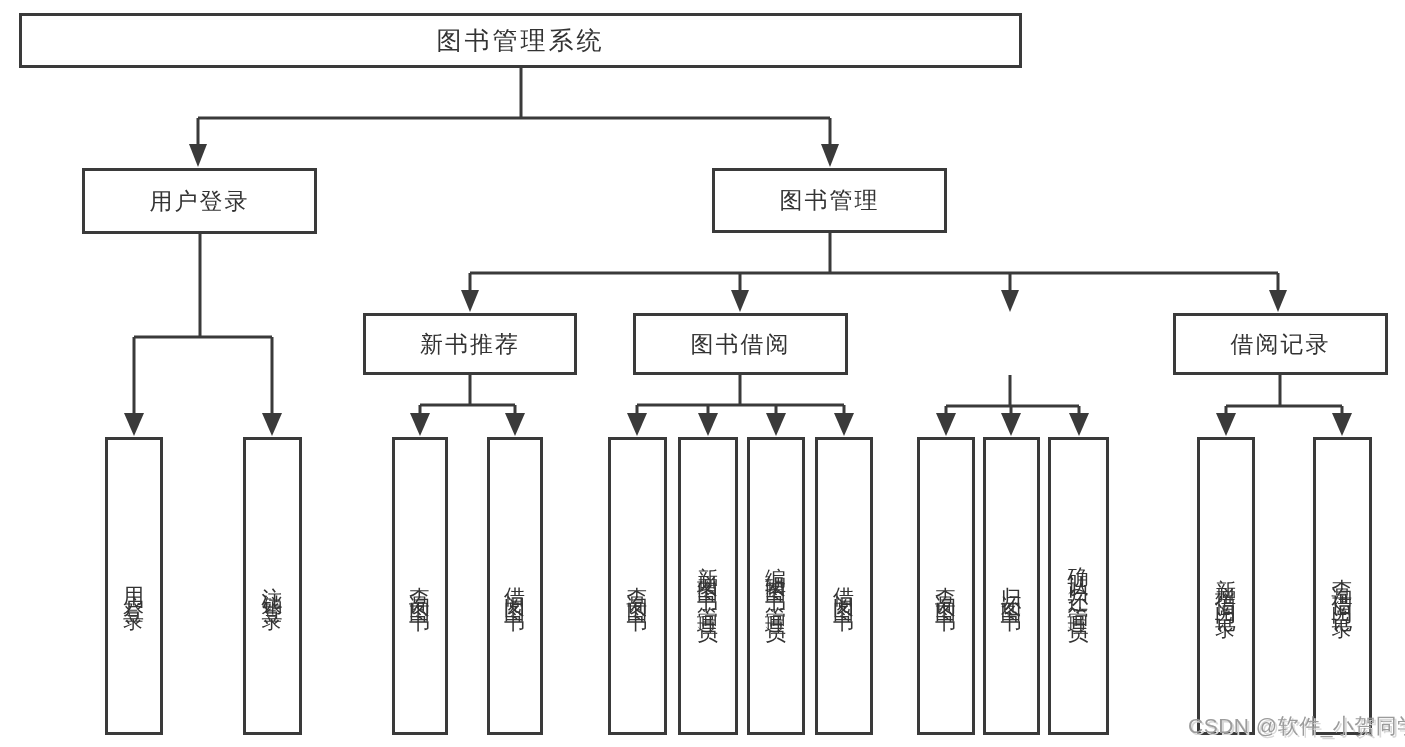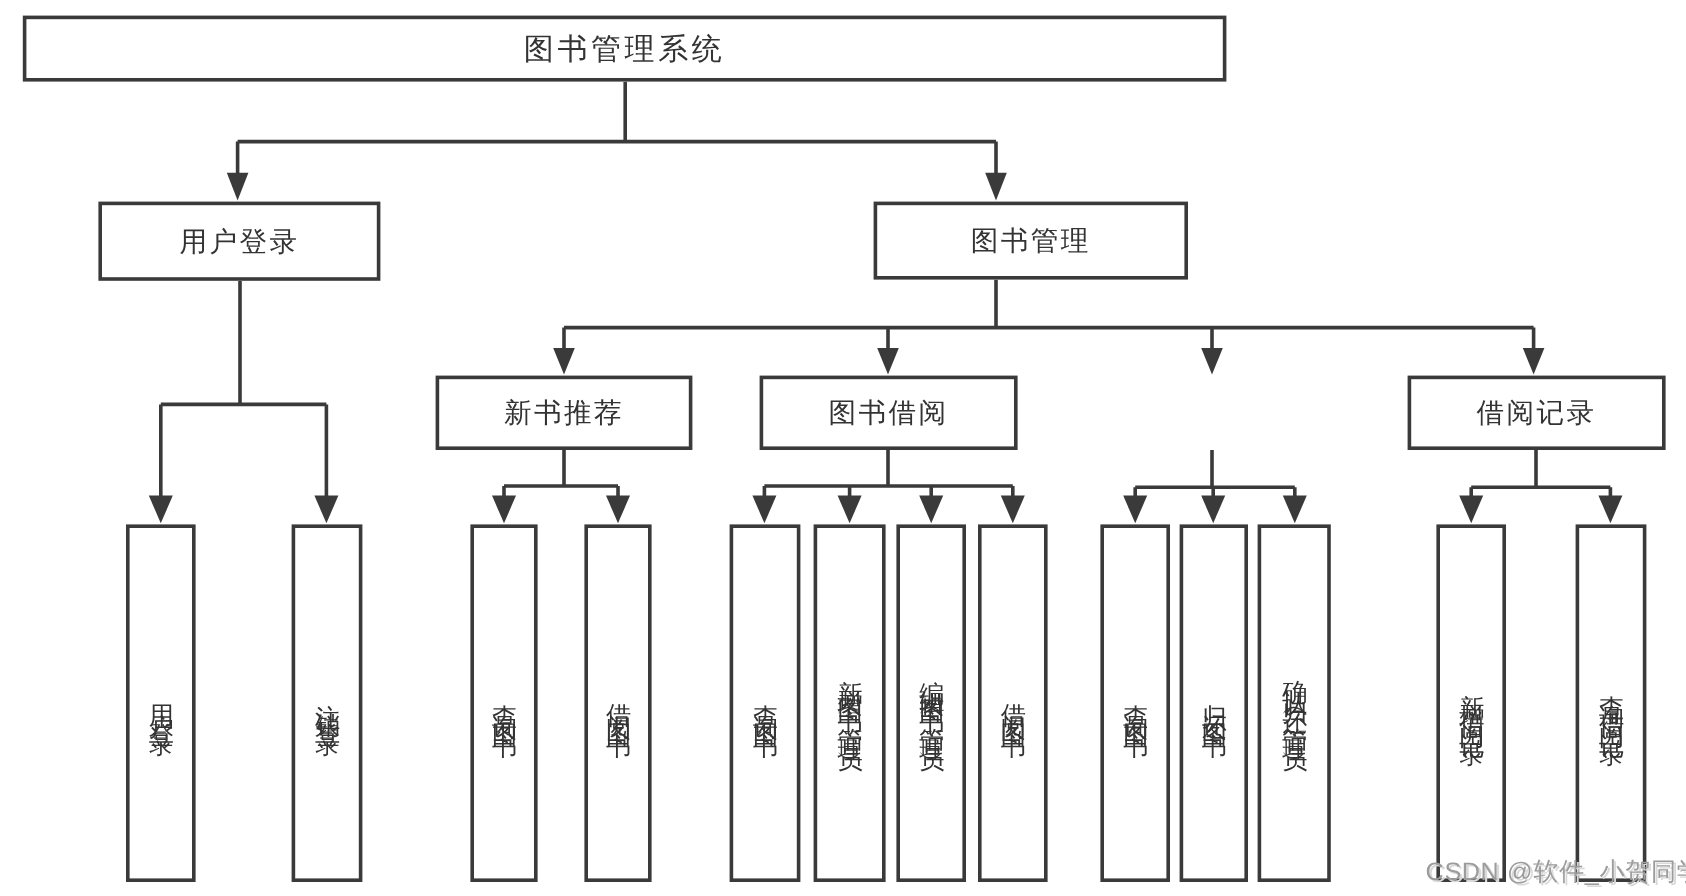--- a/index.html
+++ b/index.html
@@ -85,21 +85,21 @@
     </g>
   </svg>
 
   <div class="box root" style="left:19px;top:13px;width:1003px;height:55px;">
     <span class="hlabel">图书管理系统</span>
   </div>
 
   <div class="box" style="left:82px;top:168px;width:235px;height:66px;">
     <span class="hlabel">用户登录</span>
   </div>
-  <div class="box" style="left:712px;top:168px;width:262px;height:65px;margin-left:16px;">
+  <div class="box" style="left:712px;top:168px;width:235px;height:65px;">
     <span class="hlabel">图书管理</span>
   </div>
 
   <div class="box" style="left:633px;top:313px;width:215px;height:62px;">
     <span class="hlabel">图书借阅</span>
   </div>
   <div class="box" style="left:363px;top:313px;width:214px;height:62px;">
     <span class="hlabel">新书推荐</span>
   </div>
   <div class="box" style="left:1173px;top:313px;width:215px;height:62px;">

